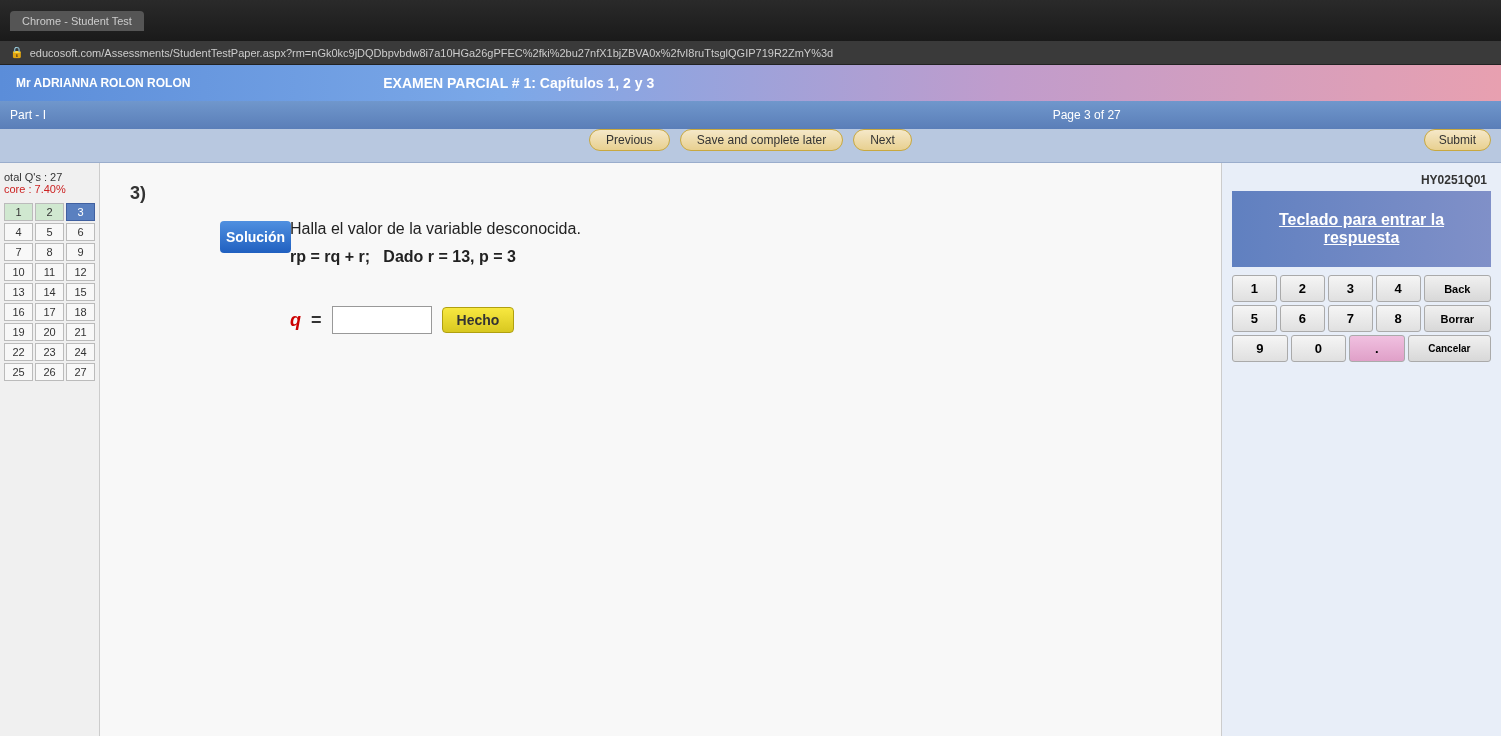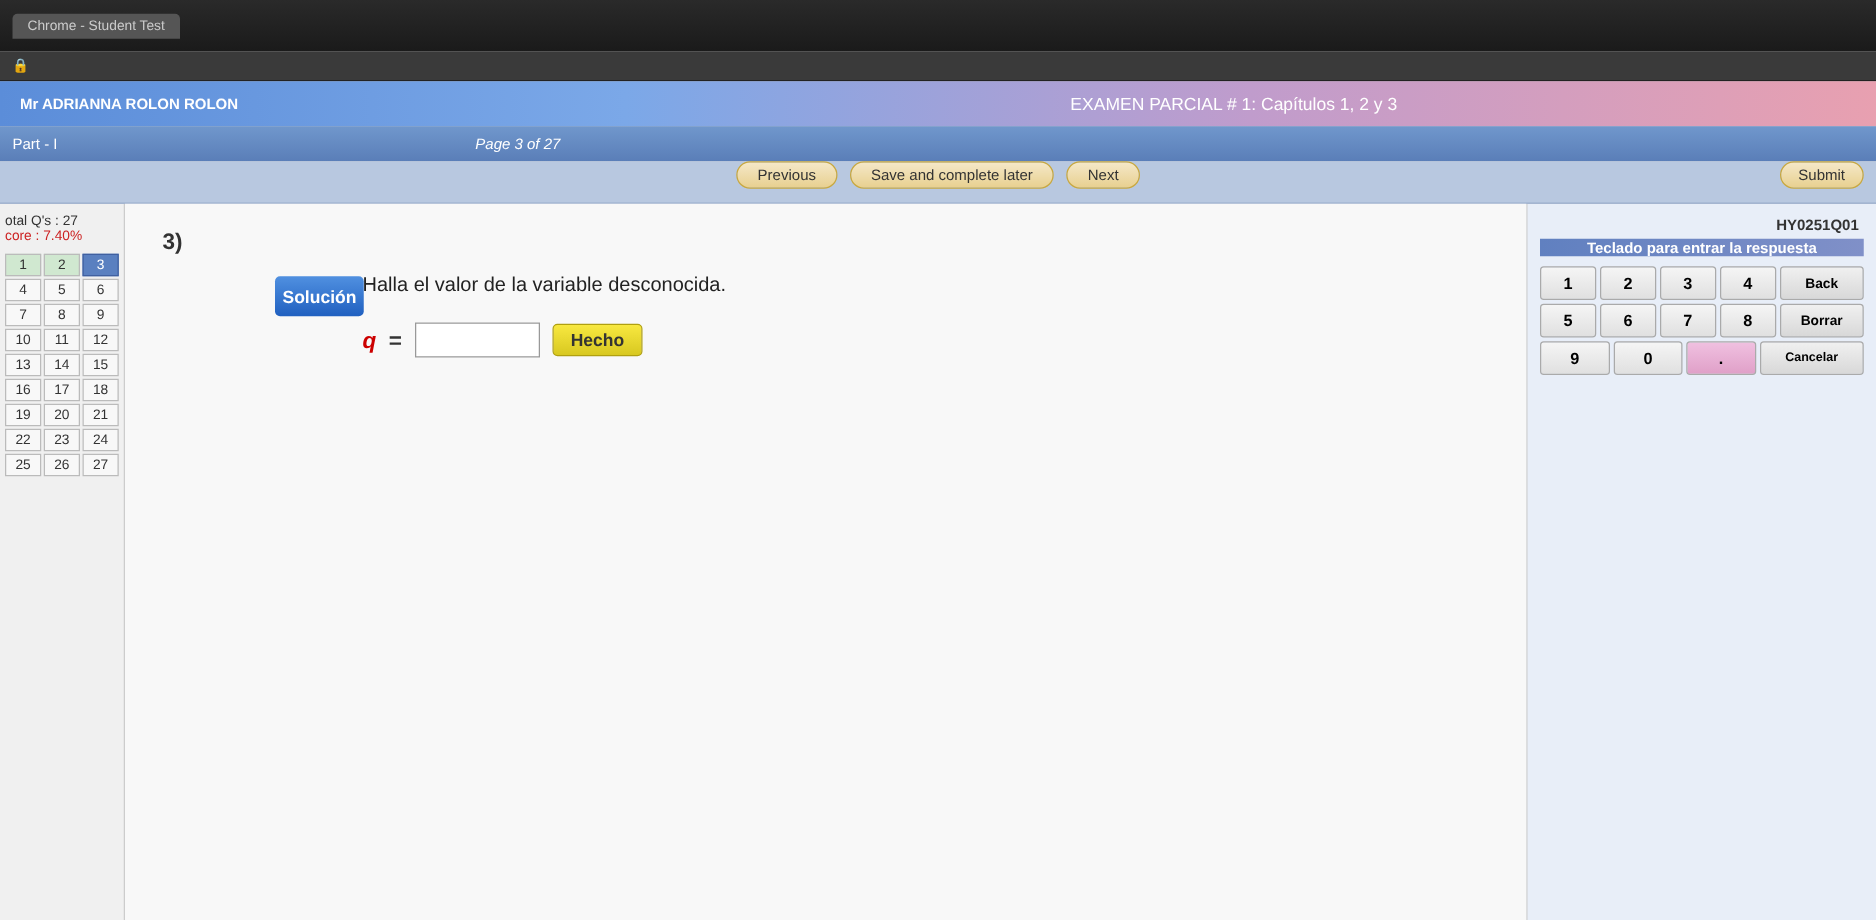--- a/index.html
+++ b/index.html
@@ -37,35 +37,35 @@
     .app-header {
       background: linear-gradient(to right, #5b8dd9, #7ba8e8, #c09ccc, #e8a0b0);
       height: 36px;
       display: flex;
       align-items: center;
       padding: 0 16px;
       color: white;
       font-weight: bold;
     }
     .app-header-left { font-size: 12px; flex: 1; }
-    .app-header-center { font-size: 14px; font-weight: normal; flex: 2; text-align: right; }
+    .app-header-center { font-size: 14px; font-weight: bold; flex: 2; text-align: left; }
     .app-header-right { flex: 1; }
 
     
     .nav-bar {
       background: linear-gradient(to bottom, #7097cc, #5a7eb8);
       height: 28px;
       display: flex;
       align-items: center;
       padding: 0 10px;
       color: white;
       font-size: 12px;
     }
     .nav-bar-left { flex: 1; }
-    .nav-bar-center { flex: 2; text-align: left; font-style: italic; }
+    .nav-bar-center { flex: 2; text-align: right; }
     .nav-bar-right { flex: 1; text-align: right; }
 
     .nav-button {
       background: linear-gradient(to bottom, #f5e8c8, #e8d090);
       border: 1px solid #c8a840;
       border-radius: 12px;
       padding: 3px 16px;
       font-size: 12px;
       cursor: pointer;
       color: #333;
@@ -230,25 +230,26 @@
     .right-panel {
       width: 280px;
       background: #e8eef8;
       border-left: 1px solid #ccc;
       padding: 10px;
     }
 
     .keyboard-title-bar {
       background: linear-gradient(to right, #6080c0, #8090c8);
       color: white;
-      font-size: 12px;
-      font-weight: bold;
-      padding: 0 8px;
+      font-size: 16px;
+      font-weight: bold;
+      padding: 20px 8px;
       margin-bottom: 8px;
       text-align: center;
+      text-decoration: underline;
     }
 
     .keyboard-id {
       color: #333;
       font-size: 12px;
       font-weight: bold;
       margin-bottom: 4px;
       text-align: right;
       padding-right: 4px;
     }
@@ -288,20 +289,21 @@
     .keyboard-row-3 { grid-template-columns: 1fr 1fr 1fr 1.5fr; }
   </style>
 </head>
 <body>
 
 <div class="browser-top">
   <div class="browser-tab">Chrome - Student Test</div>
 </div>
 <div class="browser-address">
   <span class="address-icon">🔒</span>
+  <span>educosoft.com/Assessments/StudentTestPaper.aspx?rm=nGk0kc9jDQDbpvbdw8i7a10HGa26gPFEC%2fki%2bu27nfX1bjZBVA0x%2fvI8ruTtsglQGIP719R2ZmY%3d</span>
 </div>
 
 <div class="app-header">
   <div class="app-header-left">Mr ADRIANNA ROLON ROLON</div>
   <div class="app-header-center">EXAMEN PARCIAL # 1: Capítulos 1, 2 y 3</div>
   <div class="app-header-right"></div>
 </div>
 
 <div class="nav-bar">
   <div class="nav-bar-left">Part - I</div>
@@ -353,20 +355,23 @@
         <div class="sidebar-cell">27</div>
       </div>
   </div>
 
   <div class="content-area">
     <div class="question-number">3)</div>
 
     <button class="solution-btn">Solución</button>
 
     <div class="question-text">Halla el valor de la variable desconocida.</div>
+    <div class="question-equation">
+      <b>rp = rq + r;</b>&nbsp;&nbsp;&nbsp;Dado <b>r = 13, p = 3</b>
+    </div>
 
     <div class="answer-row">
       <span class="answer-label">q</span>
       <span class="equals-sign">=</span>
       <input class="answer-input" type="text" style="">
       <button class="hecho-btn">Hecho</button>
     </div>
   </div>
 
   <div class="right-panel">

